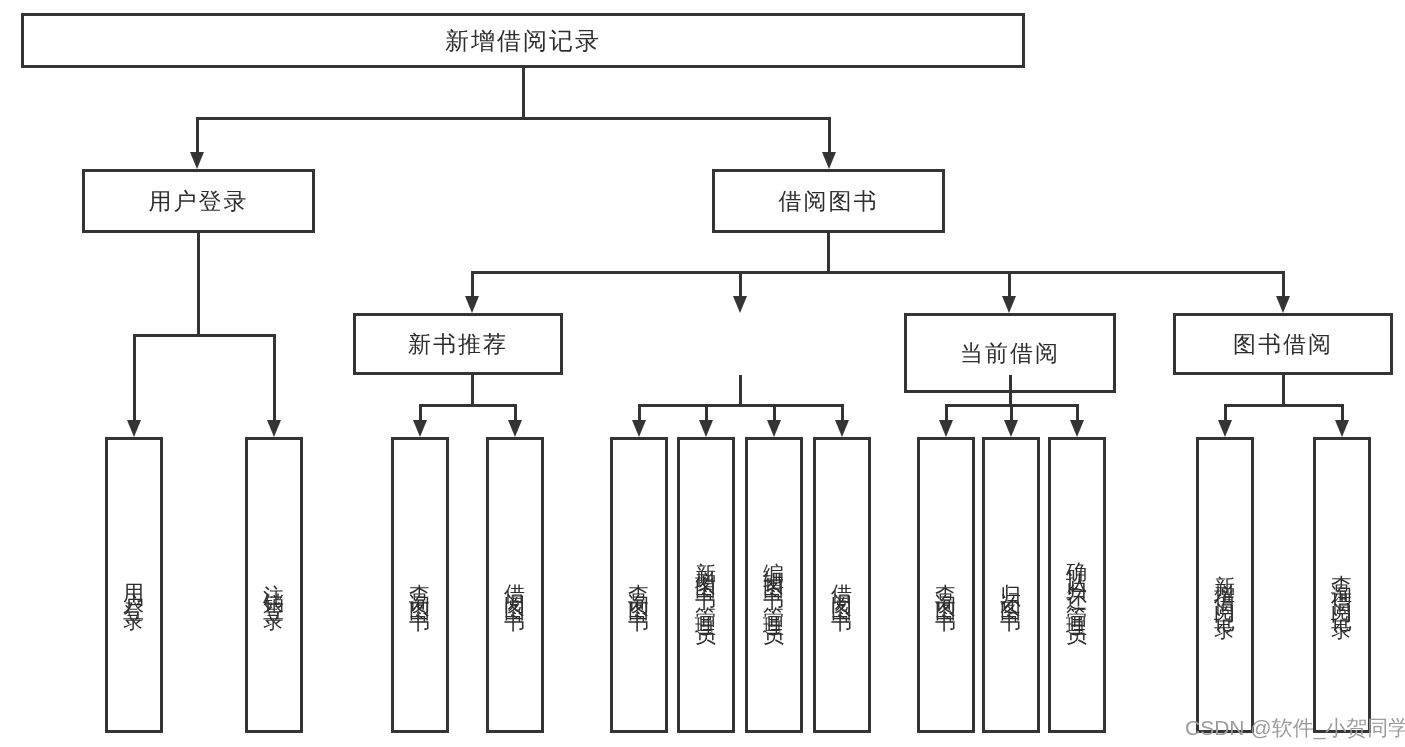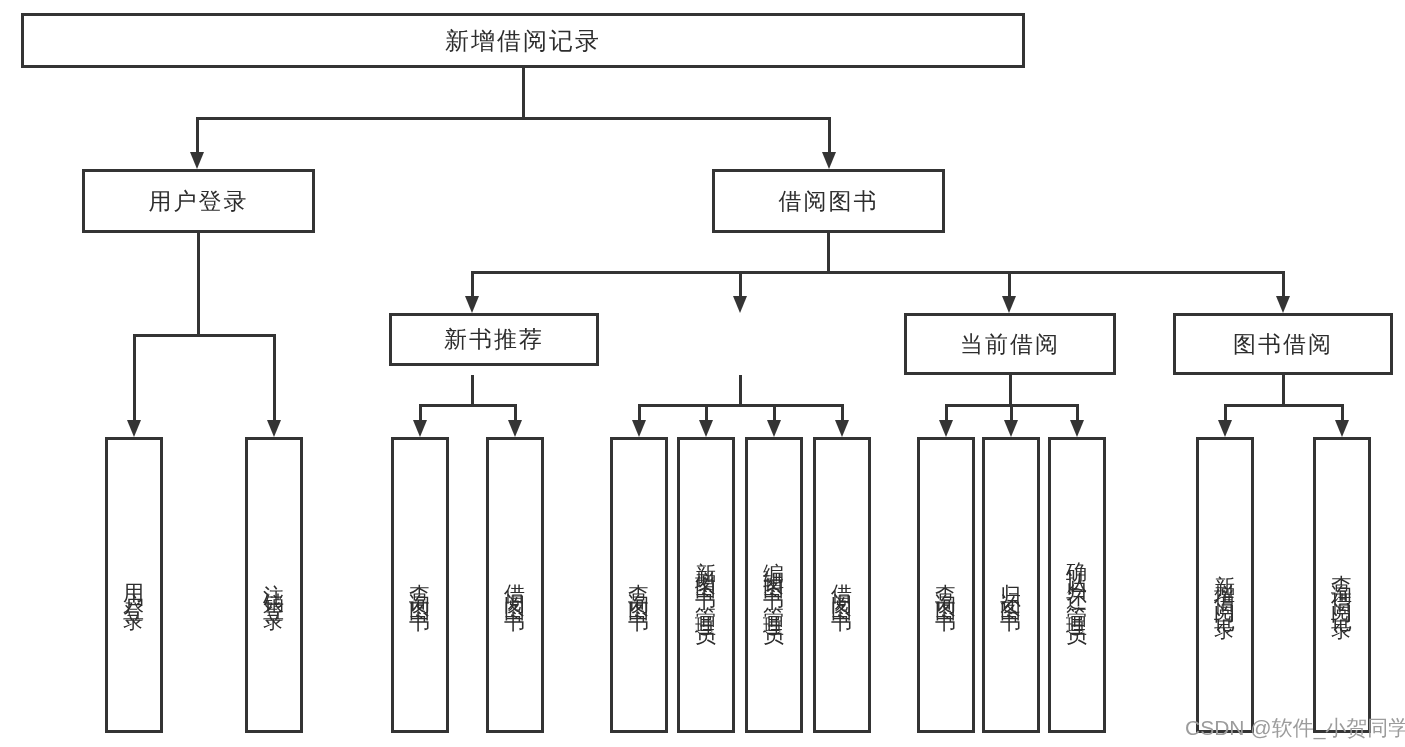--- a/index.html
+++ b/index.html
@@ -71,24 +71,24 @@
     <span>新增借阅记录</span>
   </div>
 
   <div class="box h" style="left:82px;top:169px;width:233px;height:64px">
     <span>用户登录</span>
   </div>
   <div class="box h" style="left:712px;top:169px;width:233px;height:64px">
     <span>借阅图书</span>
   </div>
 
-  <div class="box h" style="left:389px;top:313px;width:210px;height:53px">
+  <div class="box h" style="left:353px;top:313px;width:210px;height:62px">
     <span>新书推荐</span>
   </div>
-  <div class="box h" style="left:904px;top:313px;width:212px;height:62px">
+  <div class="box h" style="left:904px;top:313px;width:212px;height:80px">
     <span>当前借阅</span>
   </div>
   <div class="box h" style="left:1173px;top:313px;width:220px;height:62px">
     <span>图书借阅</span>
   </div>
 
   <div class="box v" style="left:105px;top:437px;width:58px;height:296px">
     <span>用户登录</span>
   </div>
   <div class="box v" style="left:245px;top:437px;width:58px;height:296px">

